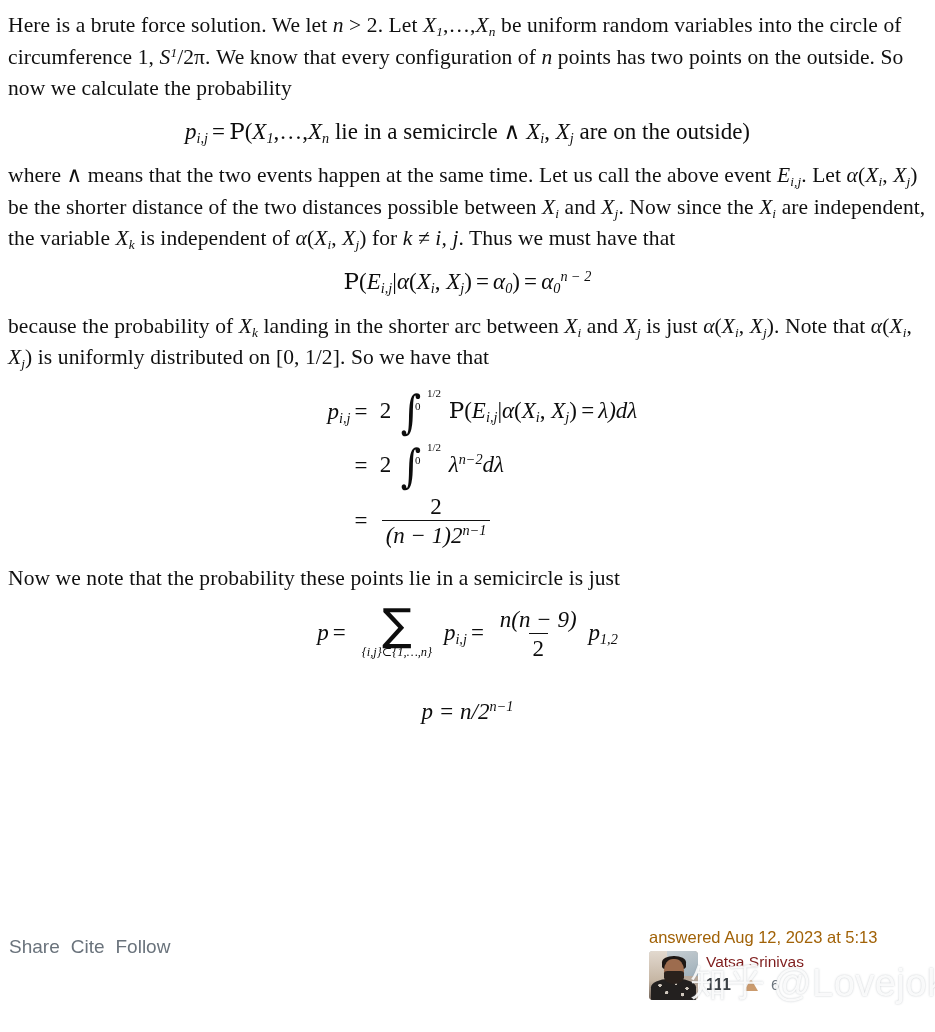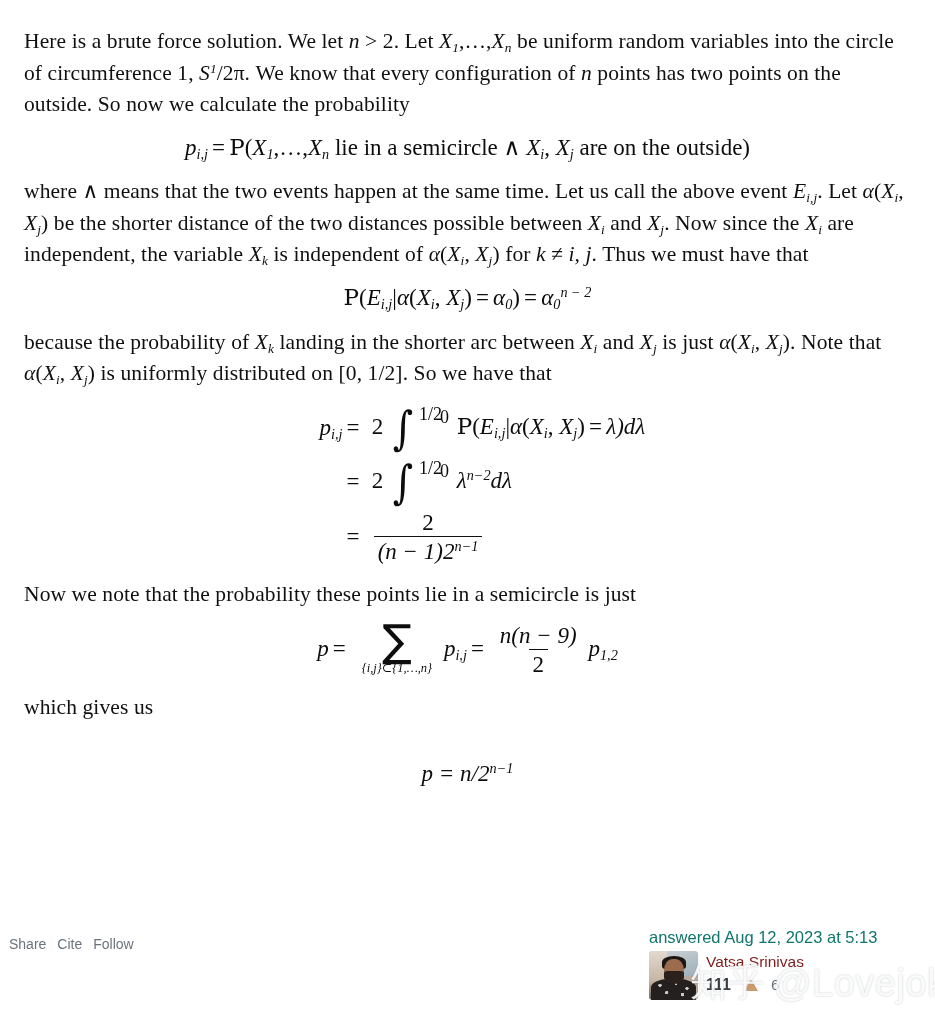--- a/index.html
+++ b/index.html
@@ -12,21 +12,21 @@
     height: 1032px;
     position: relative;
     overflow: hidden;
     font-family: "Liberation Serif", "DejaVu Serif", serif;
     color: #1a1a1a;
   }
 
   #page {
     position: absolute;
     inset: 0;
-    padding: 16px;
+    padding: 0;
   }
 
   .post-body {
     padding: 10px 8px 0 8px;
   }
 
   p.para {
     font-size: 21.5px;
     line-height: 31.5px;
     margin: 0 0 6px 0;
@@ -77,24 +77,23 @@
   .intsym {
     font-family: "DejaVu Serif", serif;
     font-size: 46px;
     font-style: normal;
     line-height: 0.8;
     display: inline-block;
     transform: scaleX(0.85);
   }
   .intlim {
     display: inline-flex;
-    flex-direction: row;
-    justify-content: space-between;
+    flex-direction: column;
     height: 46px;
-    font-size: 18px;
+    font-size: 11px;
     font-style: normal;
     margin-left: -6px;
     position: relative;
     z-index: 2;
   }
   .intlim .up { margin-left: 10px; margin-top: -3px; }
   .intlim .lo { margin-left: -2px; margin-bottom: -1px; }
 
   
   .sumwrap {
@@ -149,38 +148,38 @@
     left: 0;
     right: 0;
     bottom: 0;
     height: 104px;
   }
   .actions {
     position: absolute;
     left: 9px;
     top: 8px;
     font-family: "Liberation Sans", sans-serif;
-    font-size: 14px;
+    font-size: 19px;
     color: #6a737c;
   }
   .actions a {
     color: #6a737c;
     text-decoration: none;
     margin-right: 11px;
   }
   .signature {
     position: absolute;
     right: 4px;
     top: 0;
     width: 290px;
     font-family: "Liberation Sans", sans-serif;
   }
   .sig-date {
     font-size: 16.5px;
-    color: #0f766e;
+    color: #a16207;
     text-align: left;
     padding-left: 8px;
     margin-bottom: 4px;
     white-space: nowrap;
   }
   .sig-user {
     display: flex;
     align-items: flex-start;
     padding-left: 8px;
   }
@@ -373,21 +372,20 @@
         </span>
         <span class="m"><span>p</span><sub>i,j</sub></span><span class="op">=</span>
         <span class="frac">
           <span class="num m">n(n − 9)</span>
           <span class="den mr">2</span>
         </span>
         <span class="m"><span>p</span><sub>1,2</sub></span>
       </span>
     </div>
 
-    <p class="para"><span>which gives us</span></p>
 
     <div class="display" style="margin-top:36px;">
       <span class="eqblock">
         <span class="m"><span>p = n/2</span><sup>n−1</sup></span>
       </span>
     </div>
 
   </div>
 
   <div class="post-footer">

